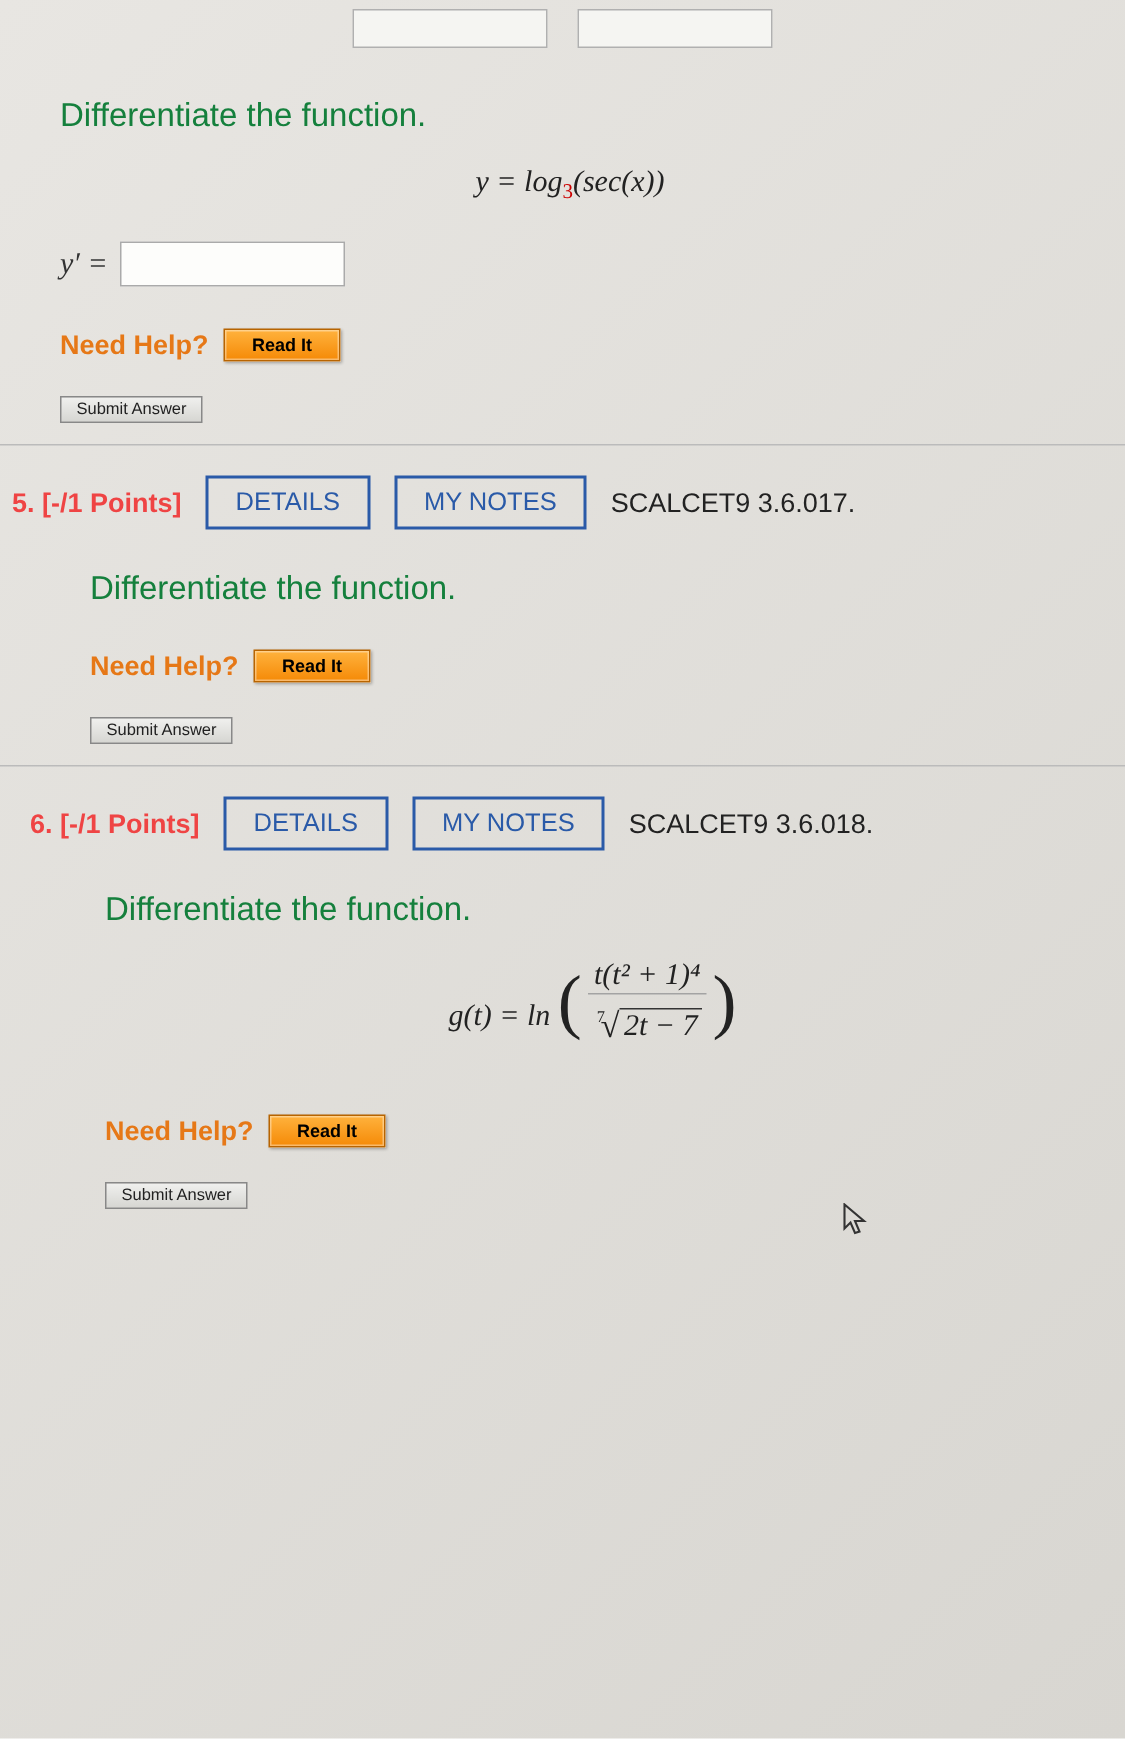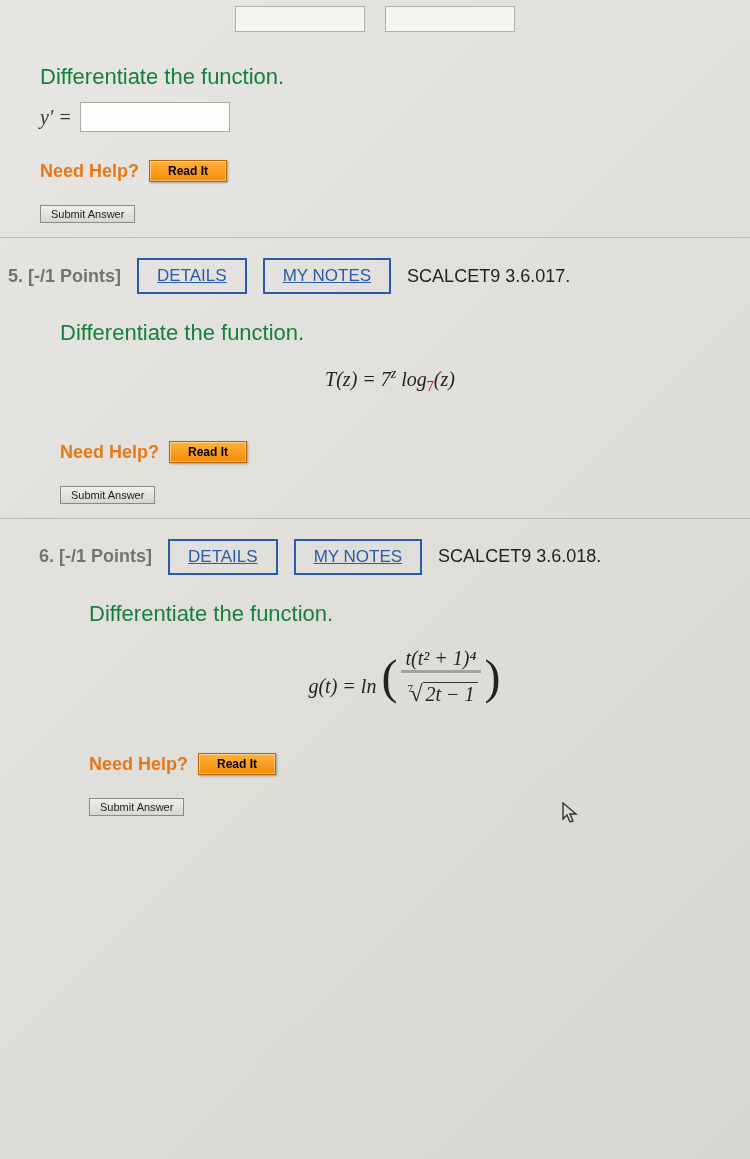--- a/index.html
+++ b/index.html
@@ -45,21 +45,21 @@
     .answer-input {
       width: 150px;
       height: 30px;
       border: 1px solid #aaa;
       background: #fdfdfb;
       font-size: 16px;
       padding: 2px 6px;
     }
     .need-help {
       display: flex;
-      align-items: flex-end;
+      align-items: center;
       gap: 10px;
       margin: 28px 0 22px 0;
     }
     .need-help-label {
       color: #e67817;
       font-weight: bold;
       font-size: 18px;
     }
     .readit-btn {
       background: linear-gradient(#ffb23d, #f58a07);
@@ -86,42 +86,41 @@
     .qheader {
       display: flex;
       align-items: center;
       gap: 16px;
       padding: 20px 8px 8px 8px;
       flex-wrap: wrap;
     }
     .qnum {
       font-weight: bold;
       font-size: 18px;
-      color: #737373;
+      color: #ef4444;
     }
     .box-btn {
       border: 2px solid #2a5aa8;
       background: transparent;
       color: #2a5aa8;
       font-size: 17px;
       padding: 6px 18px;
       cursor: pointer;
       font-family: inherit;
-      text-decoration: underline;
     }
     .refcode {
       font-size: 18px;
       color: #222;
       font-weight: 500;
     }
     
     .paren-wrap { display: inline-flex; align-items: center; }
     .big-paren { font-size: 48px; font-style: normal; line-height: 0.9; font-family: 'Times New Roman', serif;}
     .frac { display: inline-block; text-align: center; vertical-align: middle; padding: 0 4px;}
-    .frac .num { display:block; border-bottom: 3px solid #a3a3a3; padding: 0 3px;}
+    .frac .num { display:block; border-bottom: 1px solid #a3a3a3; padding: 0 3px;}
     .frac .den { display:block; padding: 0 3px;}
     .root { display:inline-flex; align-items:flex-start; }
     .root-idx { font-size: 0.55em; transform: translate(3px, 1px); font-style: normal;}
     .root-sym { font-size: 1.15em; font-style: normal; }
     .root-body { border-top: 1px solid #333; padding: 0 3px; display:inline-block; transform: translateY(1px);}
     .top-input-row {
       display:flex; gap:20px; justify-content:center; padding:6px 0 14px 0;
     }
     .ghost-input {
       width:130px; height:26px; border:1px solid #b0b0b0; background:#f5f5f2;
@@ -138,20 +137,23 @@
 <body>
 
 <div class="top-input-row">
   <input class="ghost-input" value="" style="">
   <input class="ghost-input" value="" style="">
 </div>
 
 <div class="qcontainer">
   <div class="qbody">
     <div class="prompt">Differentiate the function.</div>
+    <div class="formula">
+      <span style="font-style:italic;">y</span> = log<span class="sub">3</span>(sec(<span style="font-style:italic;">x</span>))
+    </div>
     <div class="answer-row">
       <span>y′ =</span>
       <input class="answer-input" value="" style="">
     </div>
     <div class="need-help">
       <span class="need-help-label">Need Help?</span>
       <button class="readit-btn">Read It</button>
     </div>
     <div class="submit-row">
       <button class="submit-btn">Submit Answer</button>
@@ -163,55 +165,52 @@
   <div class="qheader">
     <span class="qnum">
       <span>5.</span> <span>[-/1 Points]</span>
     </span>
     <button class="box-btn">DETAILS</button>
     <button class="box-btn">MY NOTES</button>
     <span class="refcode">SCALCET9 3.6.017.</span>
   </div>
   <div class="qbody" style="padding-left:60px;">
     <div class="prompt">Differentiate the function.</div>
-    <div class="formula">
-      <span style="font-style:italic;">T</span>(<span style="font-style:italic;">z</span>) = 7<span class="sup" style="font-style:italic;">z</span> log<span class="sub">7</span>(<span style="font-style:italic;">z</span>)
-    </div>
     <div class="need-help">
       <span class="need-help-label">Need Help?</span>
       <button class="readit-btn">Read It</button>
     </div>
     <div class="submit-row">
       <button class="submit-btn">Submit Answer</button>
     </div>
   </div>
 </div>
 
-<div class="qcontainer" style="border-bottom:none;margin-left:19px;">
+<div class="qcontainer" style="border-bottom:none;">
   <div class="qheader" style="padding-left:20px;">
     <span class="qnum">
       <span>6.</span> <span>[-/1 Points]</span>
     </span>
     <button class="box-btn">DETAILS</button>
     <button class="box-btn">MY NOTES</button>
     <span class="refcode">SCALCET9 3.6.018.</span>
   </div>
   <div class="qbody" style="padding-left:70px;">
     <div class="prompt">Differentiate the function.</div>
     <div class="formula">
       <span>g(t) = ln</span>
       <span class="paren-wrap">
         <span class="big-paren">(</span>
         <span class="frac">
           <span class="num">t(t² + 1)⁴</span>
           <span class="den">
             <span class="root">
               <span class="root-idx">7</span>
               <span class="root-sym">√</span>
-              <span class="root-body">2t − 1</span>
+              <span class="root-body">2t − 7</span>
             </span>
           </span>
         </span>
         <span class="big-paren">)</span>
       </span>
     </div>
     <div class="need-help">
       <span class="need-help-label">Need Help?</span>
       <button class="readit-btn">Read It</button>
     </div>

